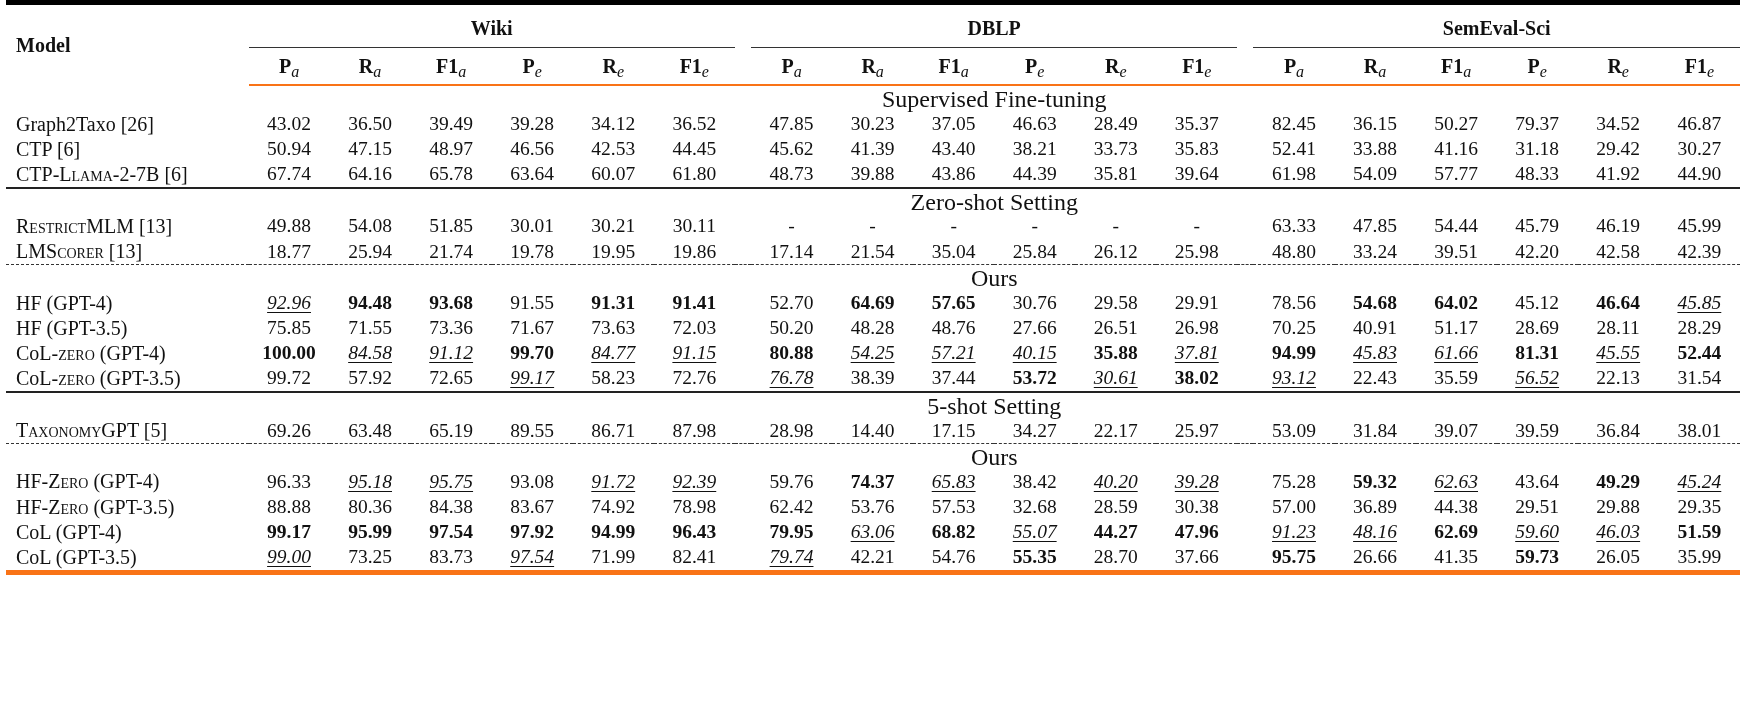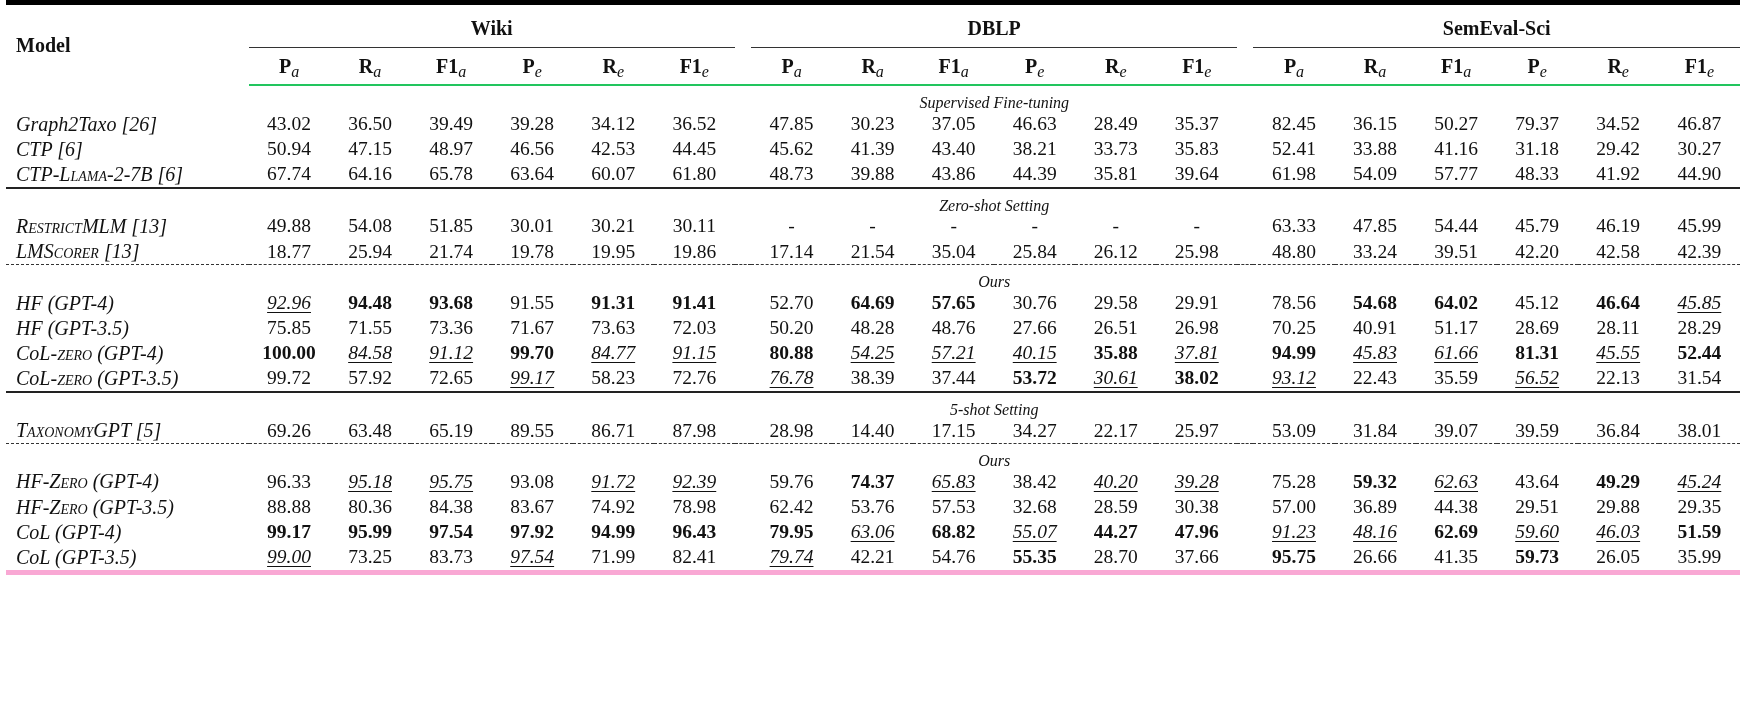--- a/index.html
+++ b/index.html
@@ -14,32 +14,32 @@
     width: 1734px;
     font-size: 19.5px;
     line-height: 1;
     table-layout: fixed;
   }
   col.model { width: 210px; }
   col.num { width: 70.2px; }
   col.gap { width: 14px; }
   td, th { padding: 0; text-align: center; white-space: nowrap; }
   .top-rule { border-top: 5px solid #000; }
-  .bot-rule { border-bottom: 5px solid #f9a8d4; }
+  .bot-rule { border-bottom: 5px solid #f97316; }
   .mid-rule td { border-top: 2px solid #222; }
   .dash-rule td { border-top: 1px dashed #333; }
   th.model-h { text-align: left; padding-left: 10px; font-weight: bold; font-size: 20px; }
   th.ds { font-weight: bold; font-size: 20px; height: 38px; vertical-align: middle; padding-top: 4px; }
   tr.ds-row th.ds-span { border-bottom: 1.5px solid #333; }
   th.metric { font-weight: bold; height: 36px; font-size: 20px; }
   th.metric i { font-weight: normal; font-size: 16px; position: relative; top: 4px; }
-  tr.metric-row th { border-bottom: 2px solid #22c55e; text-align: center; }
-  td.sec { font-style: italic; height: 25px; font-size: 16px; vertical-align: bottom; }
+  tr.metric-row th { border-bottom: 2px solid #f97316; text-align: center; }
+  td.sec { height: 25px; font-size: 24px; vertical-align: bottom; }
   tr.data td { height: 25.2px; }
-  td.name { text-align: left; padding-left: 10px; font-size: 20px; font-style: italic; }
+  td.name { text-align: left; padding-left: 10px; font-size: 20px; }
   .sc { font-variant: small-caps; }
   .b { font-weight: bold; }
   .u { text-decoration: underline; text-underline-offset: 3px; font-style: italic; }
   .gapcell { }
 </style>
 </head>
 <body>
 
 <div class="wrap">
 <table>

